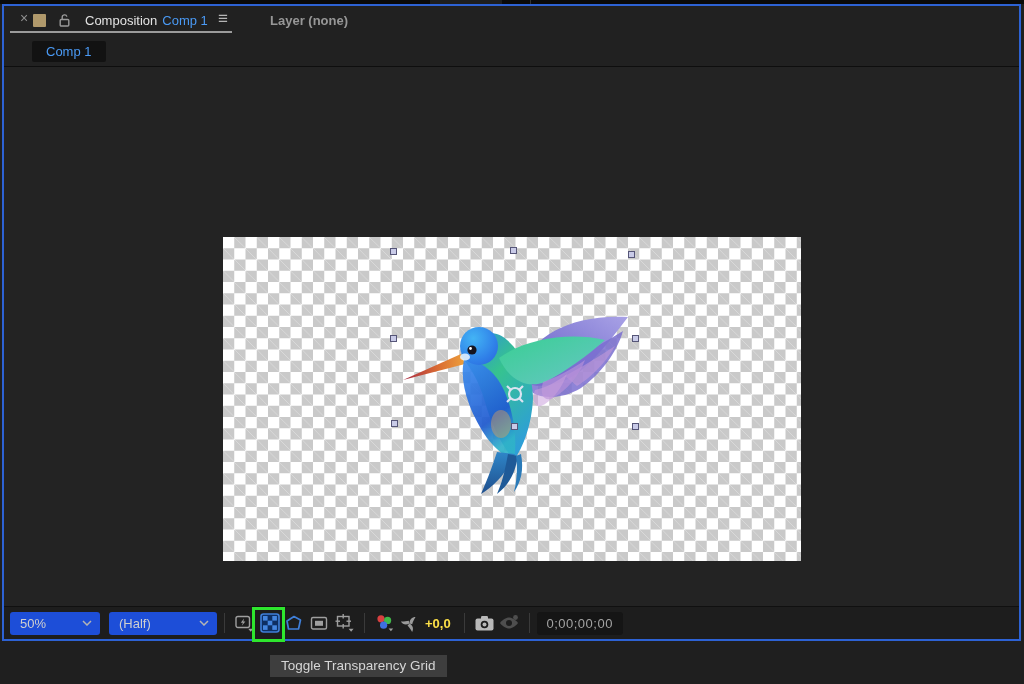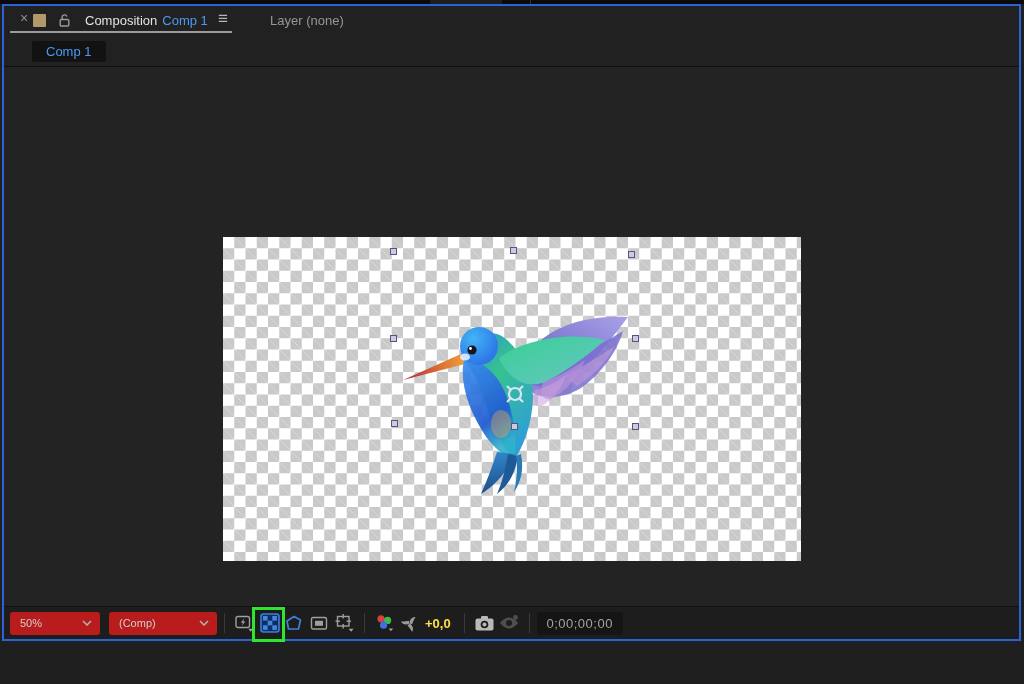--- a/index.html
+++ b/index.html
@@ -22,21 +22,21 @@
   }
 
   
   .close-icon { position:absolute; left:16px; top:4px; color:#8f8f8f; font-size:14px; line-height:16px; cursor:default; }
   .panel-swatch { position:absolute; left:29px; top:8px; width:13px; height:13px; background:#b0996b; border-radius:1px; }
   .lock-icon { position:absolute; left:54px; top:7px; }
   .comp-tab { position:absolute; left:81px; top:7px; font-size:13px; font-weight:normal; color:#e3e3e3; white-space:nowrap; }
   .comp-tab .comp-name { color:#4a9af5; margin-left:5px; }
   .menu-icon { position:absolute; left:214px; top:3px; color:#b5b5b5; font-size:17px; }
   .tab-underline { position:absolute; left:6px; top:25px; width:222px; height:2px; background:#9b9b9b; }
-  .layer-tab { position:absolute; left:266px; top:7px; font-size:13px; color:#979797; }
+  .layer-tab { position:absolute; left:266px; top:7px; font-size:13px; color:#979797;font-weight:bold; }
 
   
   .comp-nav-btn {
     position:absolute; left:28px; top:35px; height:21px; padding:2px 14px;
     background:#121212; color:#4a9af5; font-size:13px; line-height:17px; border-radius:2px;
   }
   .header-divider { position:absolute; left:0; top:60px; width:100%; height:1px; background:#0e0e0e; }
 
   
   .viewport { position:absolute; left:0; top:61px; width:100%; height:539px; background:#232323; }
@@ -55,22 +55,22 @@
   }
   .anchor-svg { position:absolute; left:497px; top:313px; z-index:5; }
 
   
   .toolbar {
     position:absolute; left:0; top:600px; width:100%; height:33px;
     background:#1d1d1d; border-top:1px solid #101010;
     display:flex; align-items:center; padding-left:6px;
   }
   .dropdown {
-    height:23px; background:#b91c1c; border-radius:3px; display:flex; align-items:center;
-    padding:0 8px 0 10px; color:#cfcfcf; font-size:11px; justify-content:space-between;
+    height:23px; background:#1d4ed8; border-radius:3px; display:flex; align-items:center;
+    padding:0 8px 0 10px; color:#cfcfcf; font-size:13px; justify-content:space-between;
   }
   .dd-mag { width:90px; }
   .dd-res { width:108px; margin-left:9px; }
   .tb-sep { width:1px; height:20px; background:#3a3a3a; margin:0 7px; flex:none; }
   .tool { width:25px; height:28px; display:flex; align-items:center; justify-content:center; flex:none; }
   .exposure-value { color:#fde047; font-size:13px; margin:0 6px 0 3px;font-weight:bold; }
   .timecode {
     width:86px; height:23px; background:#151515; border-radius:3px; color:#a3a3a3;
     font-size:13px; display:flex; align-items:center; justify-content:center; letter-spacing:0.5px;
   }
@@ -205,21 +205,21 @@
     <div class="sel-handle" style="left:628px; top:417px;"></div>
 
     <div class="toolbar">
       <div class="dropdown dd-mag">
         <span>50%</span>
         <svg width="10" height="6" viewBox="0 0 10 6">
             <polyline points="1,1 5,5 9,1" stroke="#b4b4b4" stroke-width="1.5" fill="none"></polyline>
           </svg>
       </div>
       <div class="dropdown dd-res">
-        <span>(Comp)</span>
+        <span>(Half)</span>
         <svg width="10" height="6" viewBox="0 0 10 6">
             <polyline points="1,1 5,5 9,1" stroke="#b4b4b4" stroke-width="1.5" fill="none"></polyline>
           </svg>
       </div>
 
       <div class="tb-sep"></div>
 
       <span class="tool">
         <svg width="19" height="19" viewBox="0 0 19 19">
           <rect x="1" y="2.5" width="13.5" height="11" rx="2" fill="none" stroke="#9f9f9f" stroke-width="1.4"></rect>
@@ -305,14 +305,15 @@
       </span>
 
       <div class="tb-sep"></div>
 
       <div class="timecode">0;00;00;00</div>
     </div>
 
     <div class="green-highlight"></div>
   </div>
 
+  <div class="tooltip">Toggle Transparency Grid</div>
 
 </div>
 
 </body></html>

